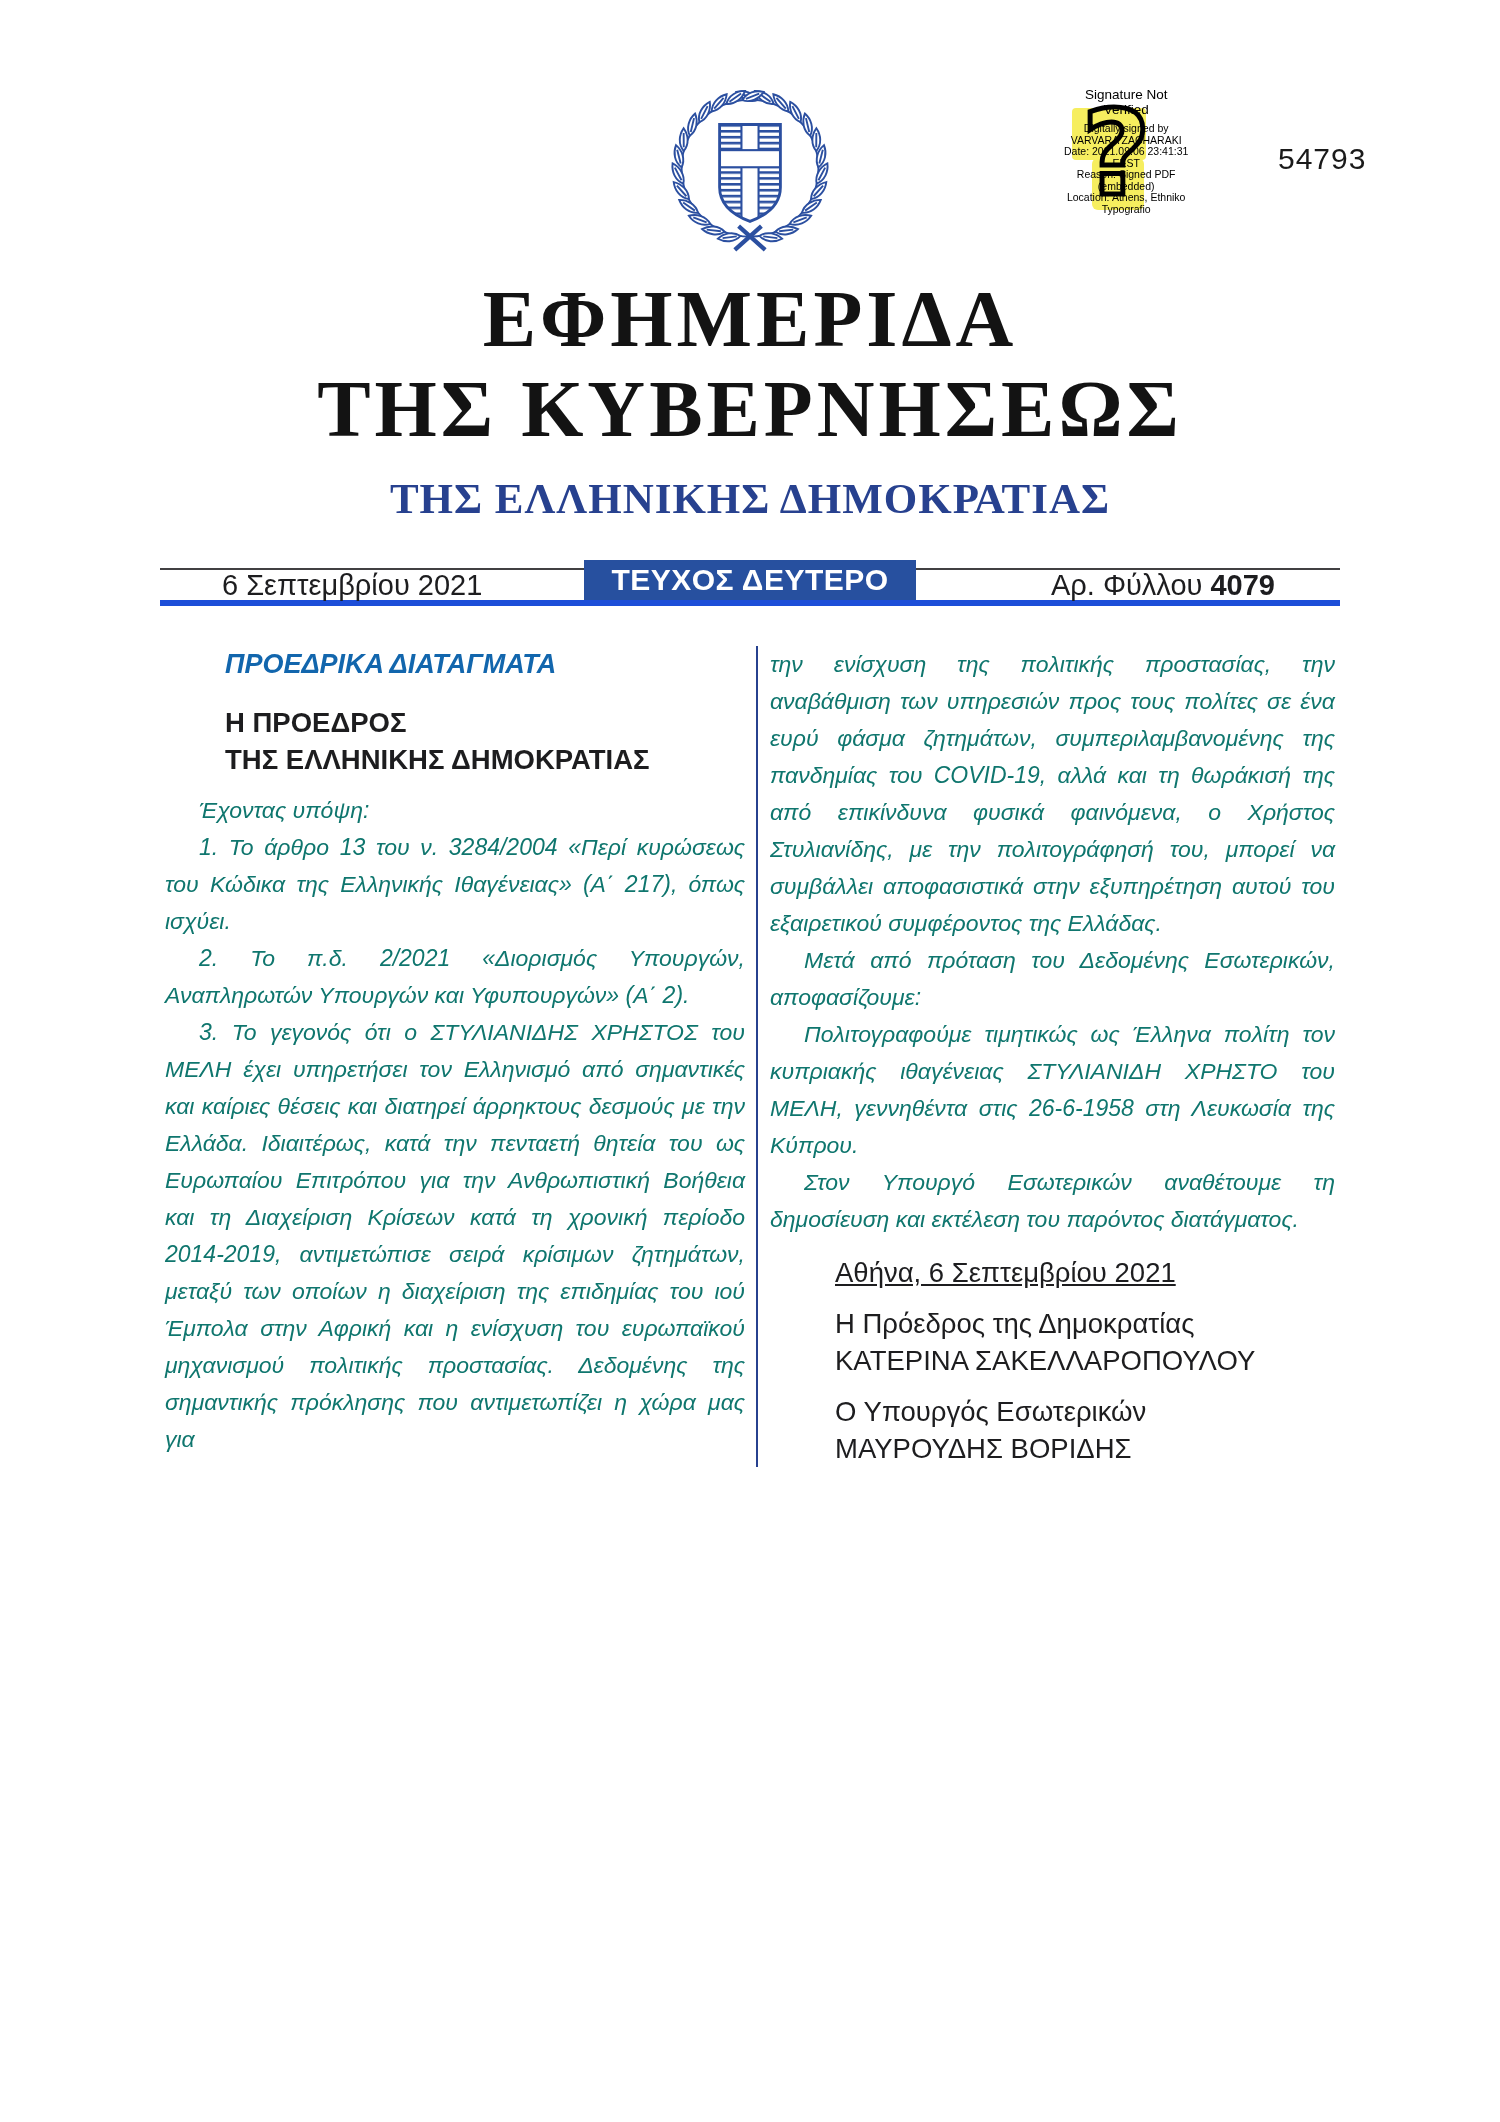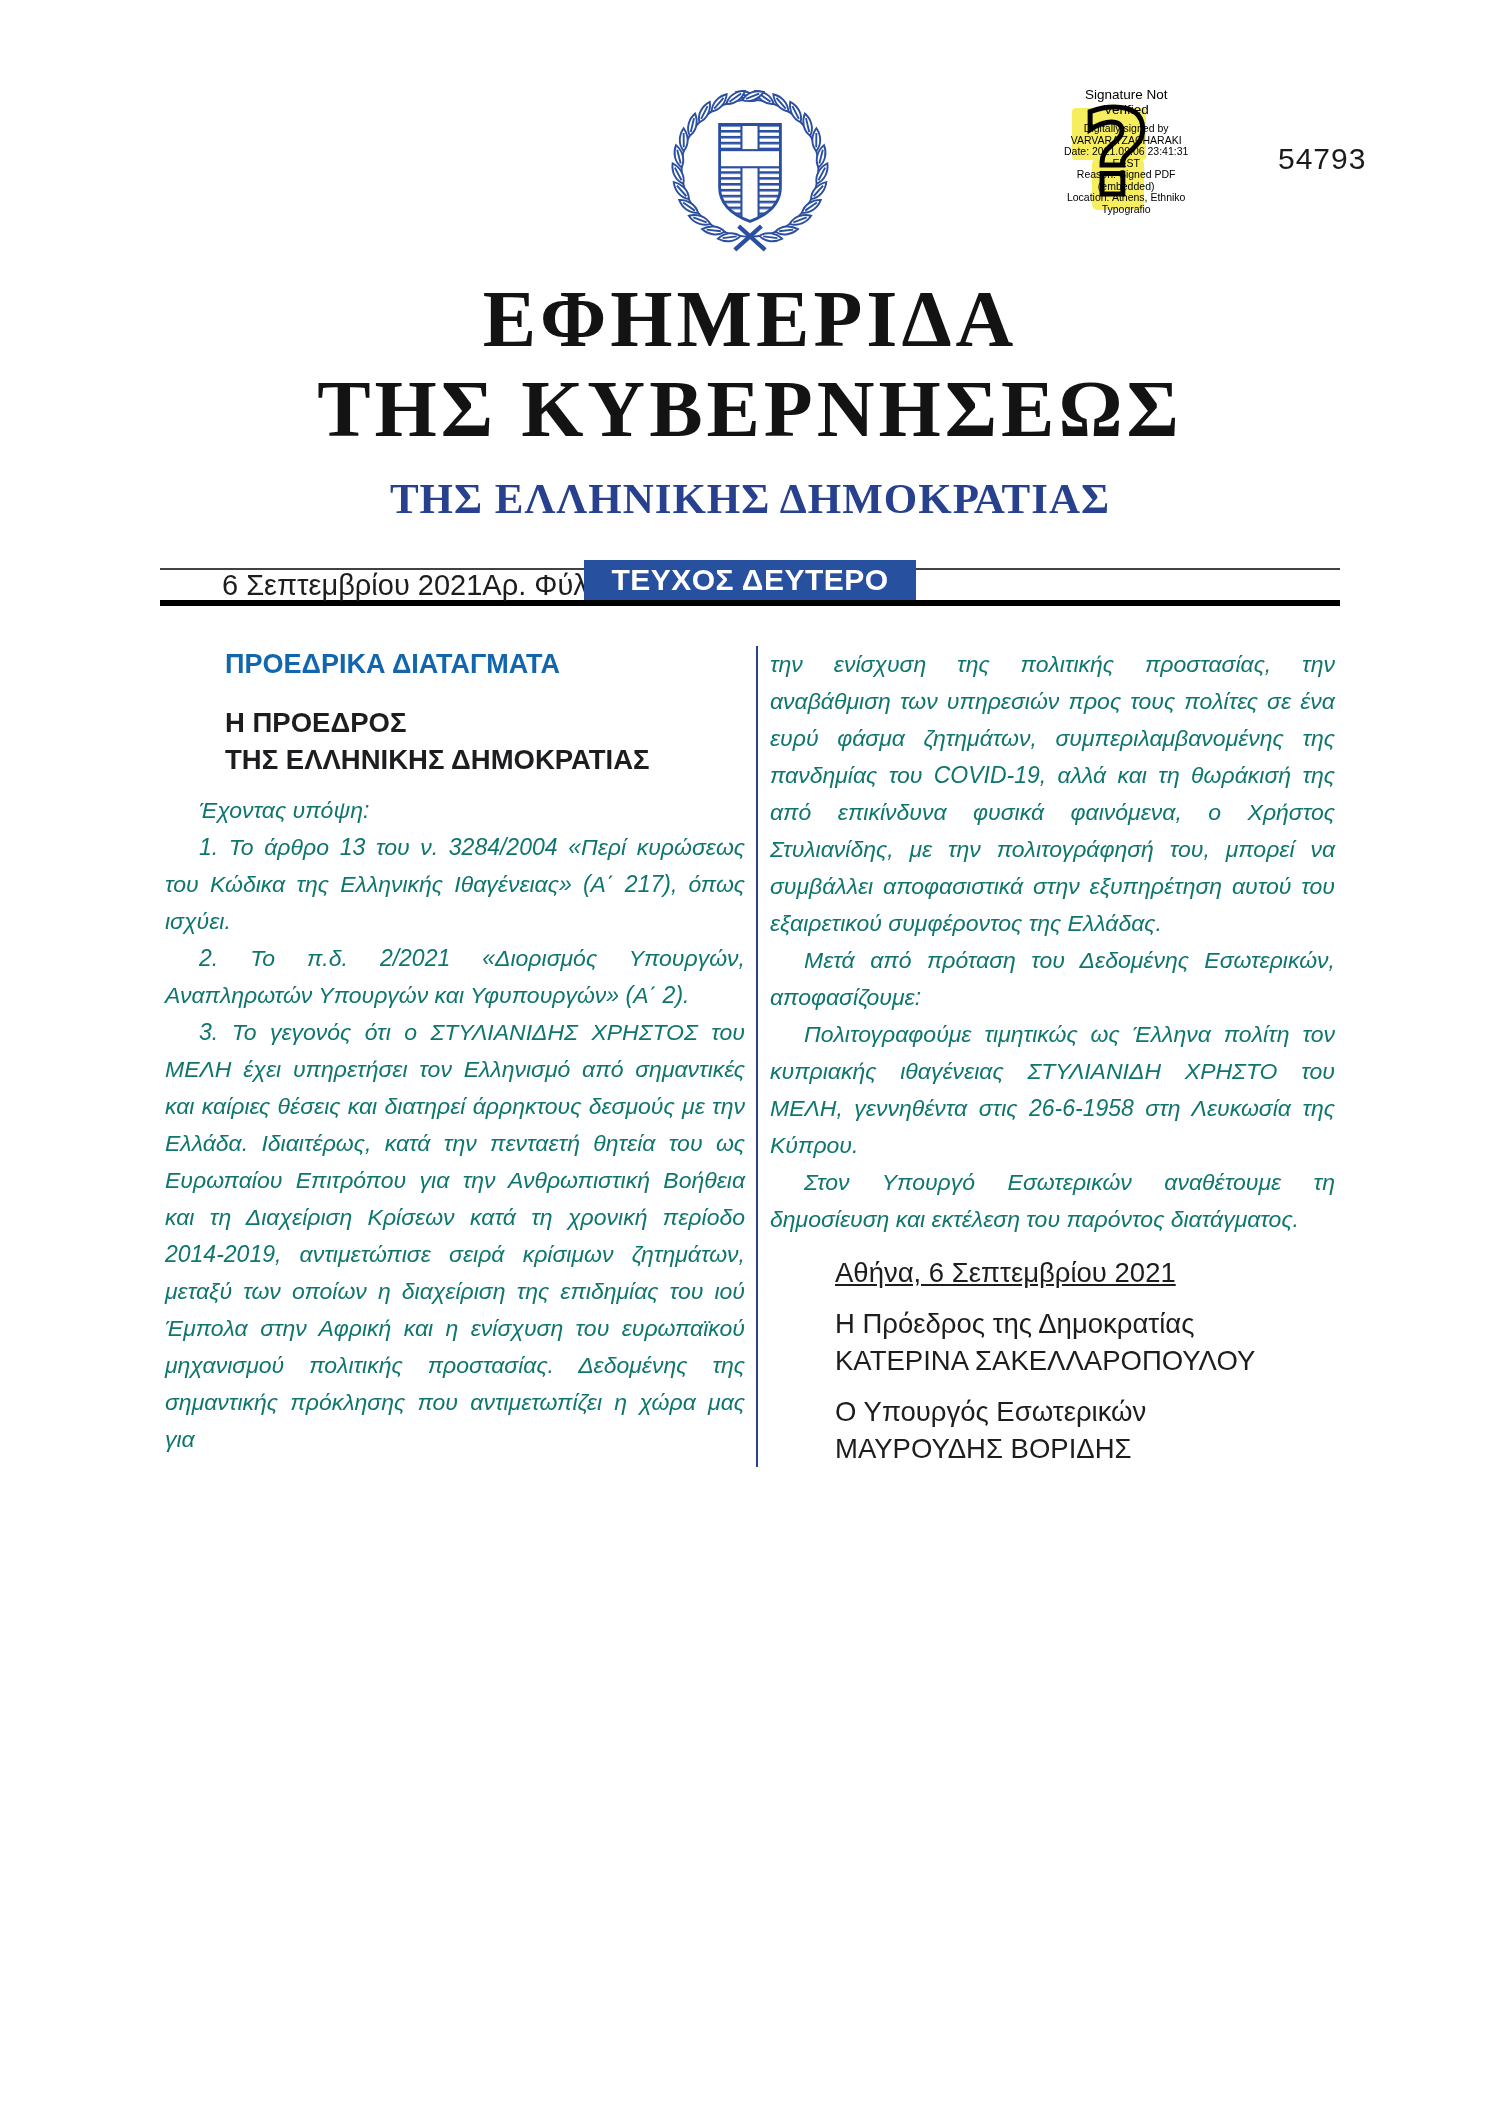--- a/index.html
+++ b/index.html
@@ -44,42 +44,42 @@
   .page-number{
     position:absolute;left:1278px;top:142px;
     font-size:30px;letter-spacing:1px;color:#1a1a1a;
   }
   
   .date-bar{
     position:relative;
     margin:46px 160px 0 160px;
     height:38px;
     border-top:2px solid #414042;
-    border-bottom:6px solid #000000;
-    display:flex;align-items:center;justify-content:flex-start;
+    border-bottom:6px solid #1d4ed8;
+    display:flex;align-items:center;justify-content:space-between;
     padding:0 65px 0 62px;
     box-sizing:border-box;
     font-size:29px;
   }
   .issue-box{
     position:absolute;left:50%;transform:translateX(-50%);
     top:-10px;bottom:0;width:332px;
     background:#27509f;color:#ffffff;
     display:flex;align-items:center;justify-content:center;
     font-weight:700;font-size:30px;letter-spacing:0.5px;
   }
   .issue-no b{font-weight:700;}
   
   .content{display:flex;margin:40px 165px 0 165px;align-items:stretch;}
   .col-left{width:580px;}
   .divider{width:2px;background:#27418f;margin-left:11px;}
   .col-right{flex:1;margin-left:12px;}
   .section-heading{
     font-size:27px;font-weight:700;color:#1266ad;
-    margin:2px 0 0 60px;line-height:32px;
+    margin:2px 0 0 60px;line-height:32px;font-style:italic;
   }
   .doc-title{
     font-size:27.5px;font-weight:700;line-height:37px;
     margin:20px 0 0 60px;
   }
   .authority{
     font-size:27.5px;font-weight:700;line-height:37px;
     margin:24px 0 0 60px;
   }
   .body{

